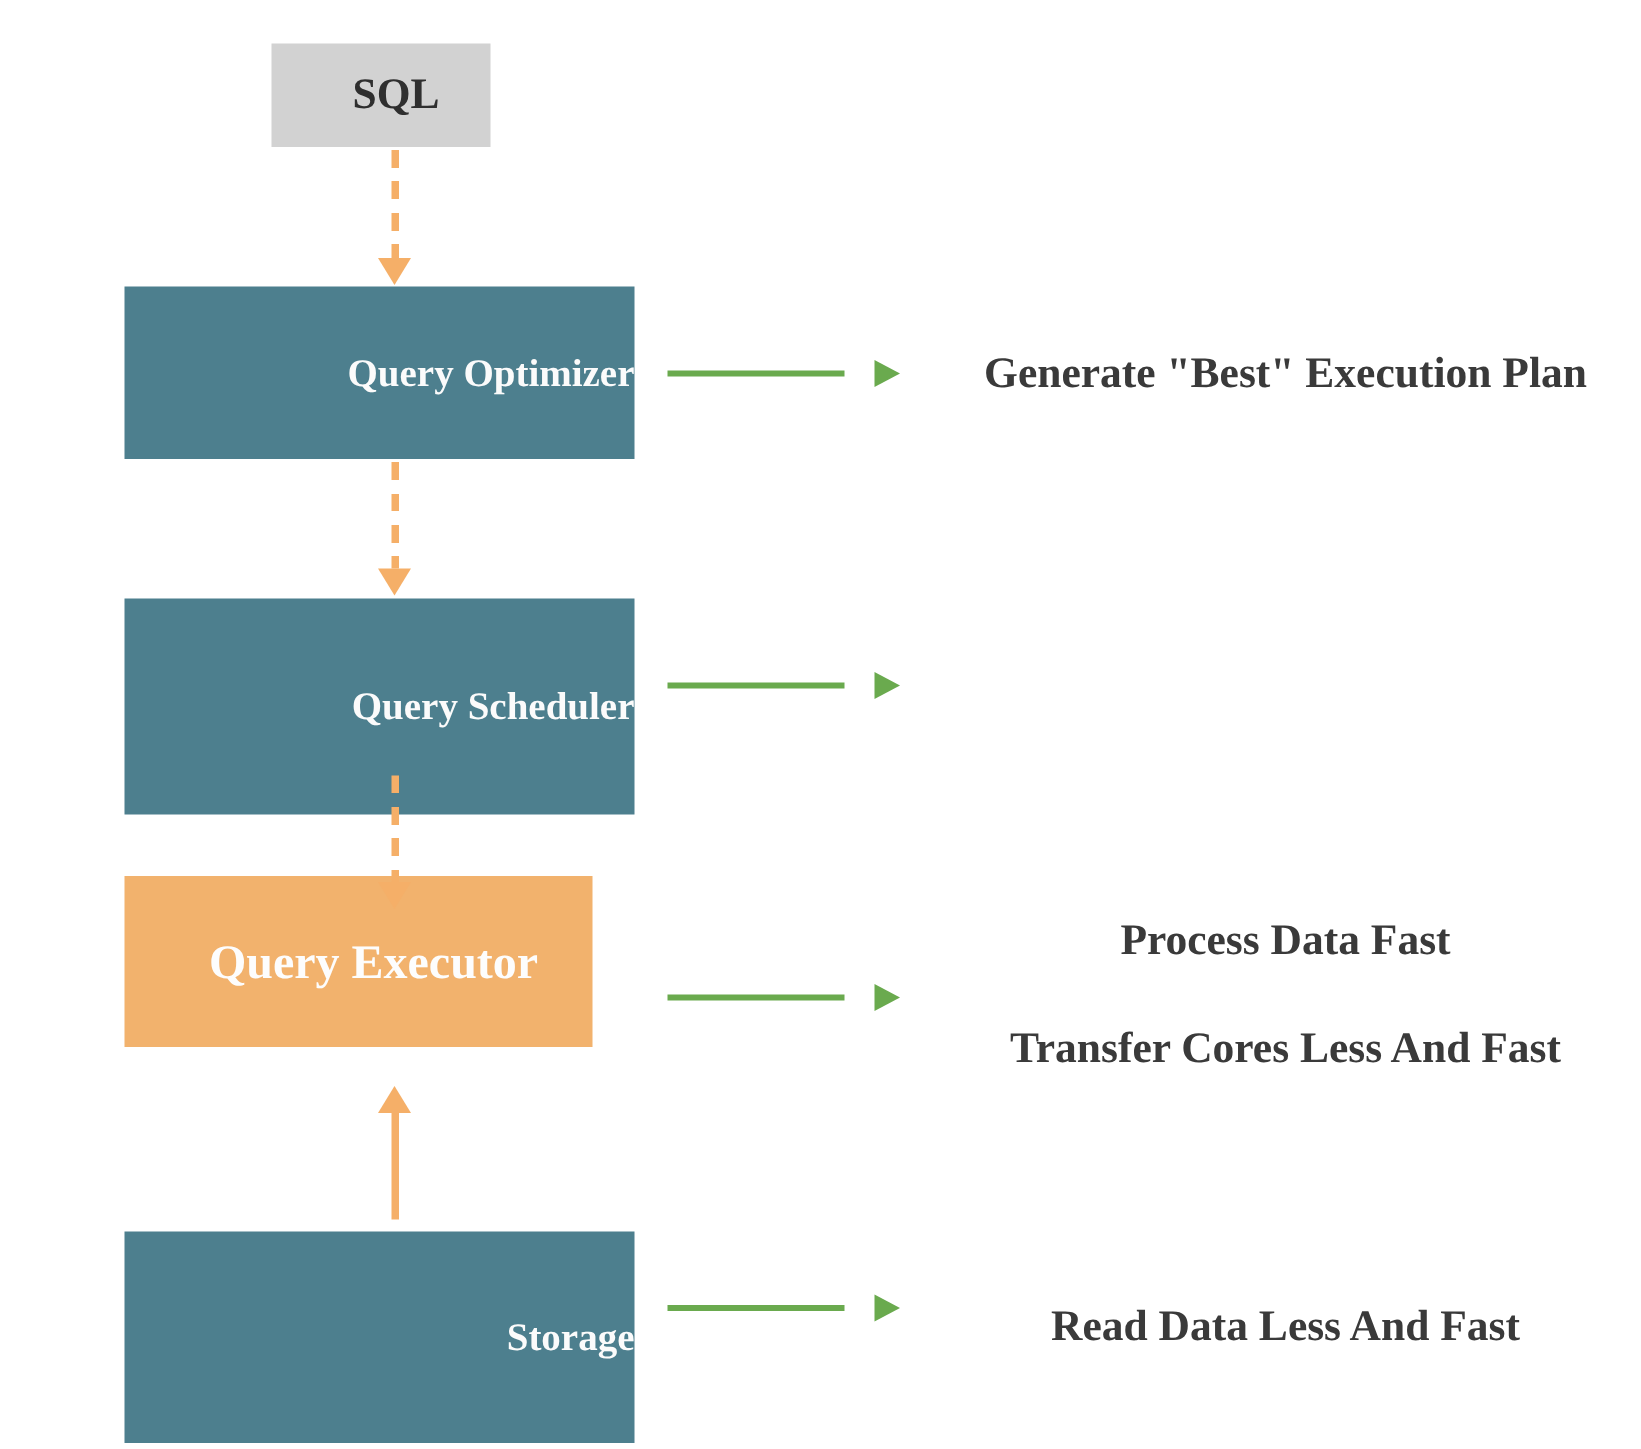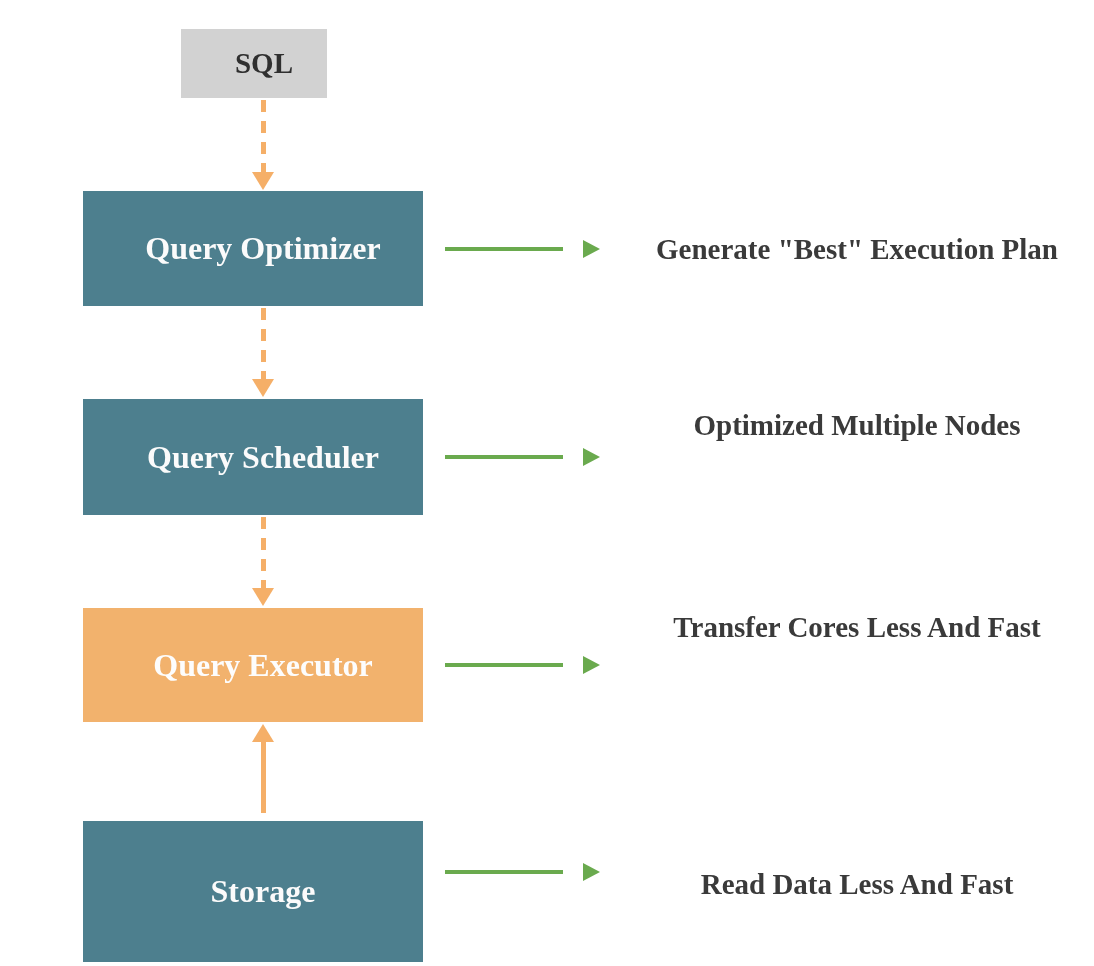--- a/index.html
+++ b/index.html
@@ -13,28 +13,28 @@
     overflow: hidden;
   }
   .node {
     position: absolute;
     display: flex;
     align-items: center;
     justify-content: center;
     font-weight: bold;
     text-align: center;
   }
-  .node-teal   { background: #4d7f8e; color: #fbfbfb; font-size: 32px; }
+  .node-teal   { background: #4d7f8e; color: #fbfbfb; font-size: 26px; justify-content: flex-end; }
   .node-orange { background: #f2b26d; color: #fdfdfd; font-size: 32px; }
   .node-gray   { background: #d2d2d2; color: #2f2f2f; font-size: 29px; }
 
   .box-sql       { left: 121px; top: 29px;  width: 146px; height: 69px; }
   .box-optimizer { left: 23px;  top: 191px; width: 340px; height: 115px; }
-  .box-scheduler { left: 23px;  top: 399px; width: 340px; height: 116px; }
-  .box-executor  { left: 23px;  top: 608px; width: 340px; height: 114px; }
+  .box-scheduler { left: 23px;  top: 399px; width: 340px; height: 144px; }
+  .box-executor  { left: 23px;  top: 584px; width: 312px; height: 114px; }
   .box-storage   { left: 23px;  top: 821px; width: 340px; height: 141px; }
 
   
   .varrow {
     position: absolute;
     left: 182px;
     width: 22px;
     display: flex;
     flex-direction: column;
     align-items: center;
@@ -165,24 +165,24 @@
   <div class="harrow ga-storage">
     <div class="hline"></div>
     <div class="head-right"></div>
   </div>
 
   <div class="annotation ann-optimizer">
     <div class="ann-line">Generate "Best" Execution Plan</div>
   </div>
 
   <div class="annotation ann-scheduler">
-    <div class="ann-line">Optimized Multiple Nodes</div>
   </div>
 
   <div class="annotation ann-executor">
+    <div class="ann-line">Process Data Fast</div>
     <div class="ann-line">Transfer Cores Less And Fast</div>
   </div>
 
   <div class="annotation ann-storage">
     <div class="ann-line">Read Data Less And Fast</div>
   </div>
 
 </div>
 
 </body></html>

